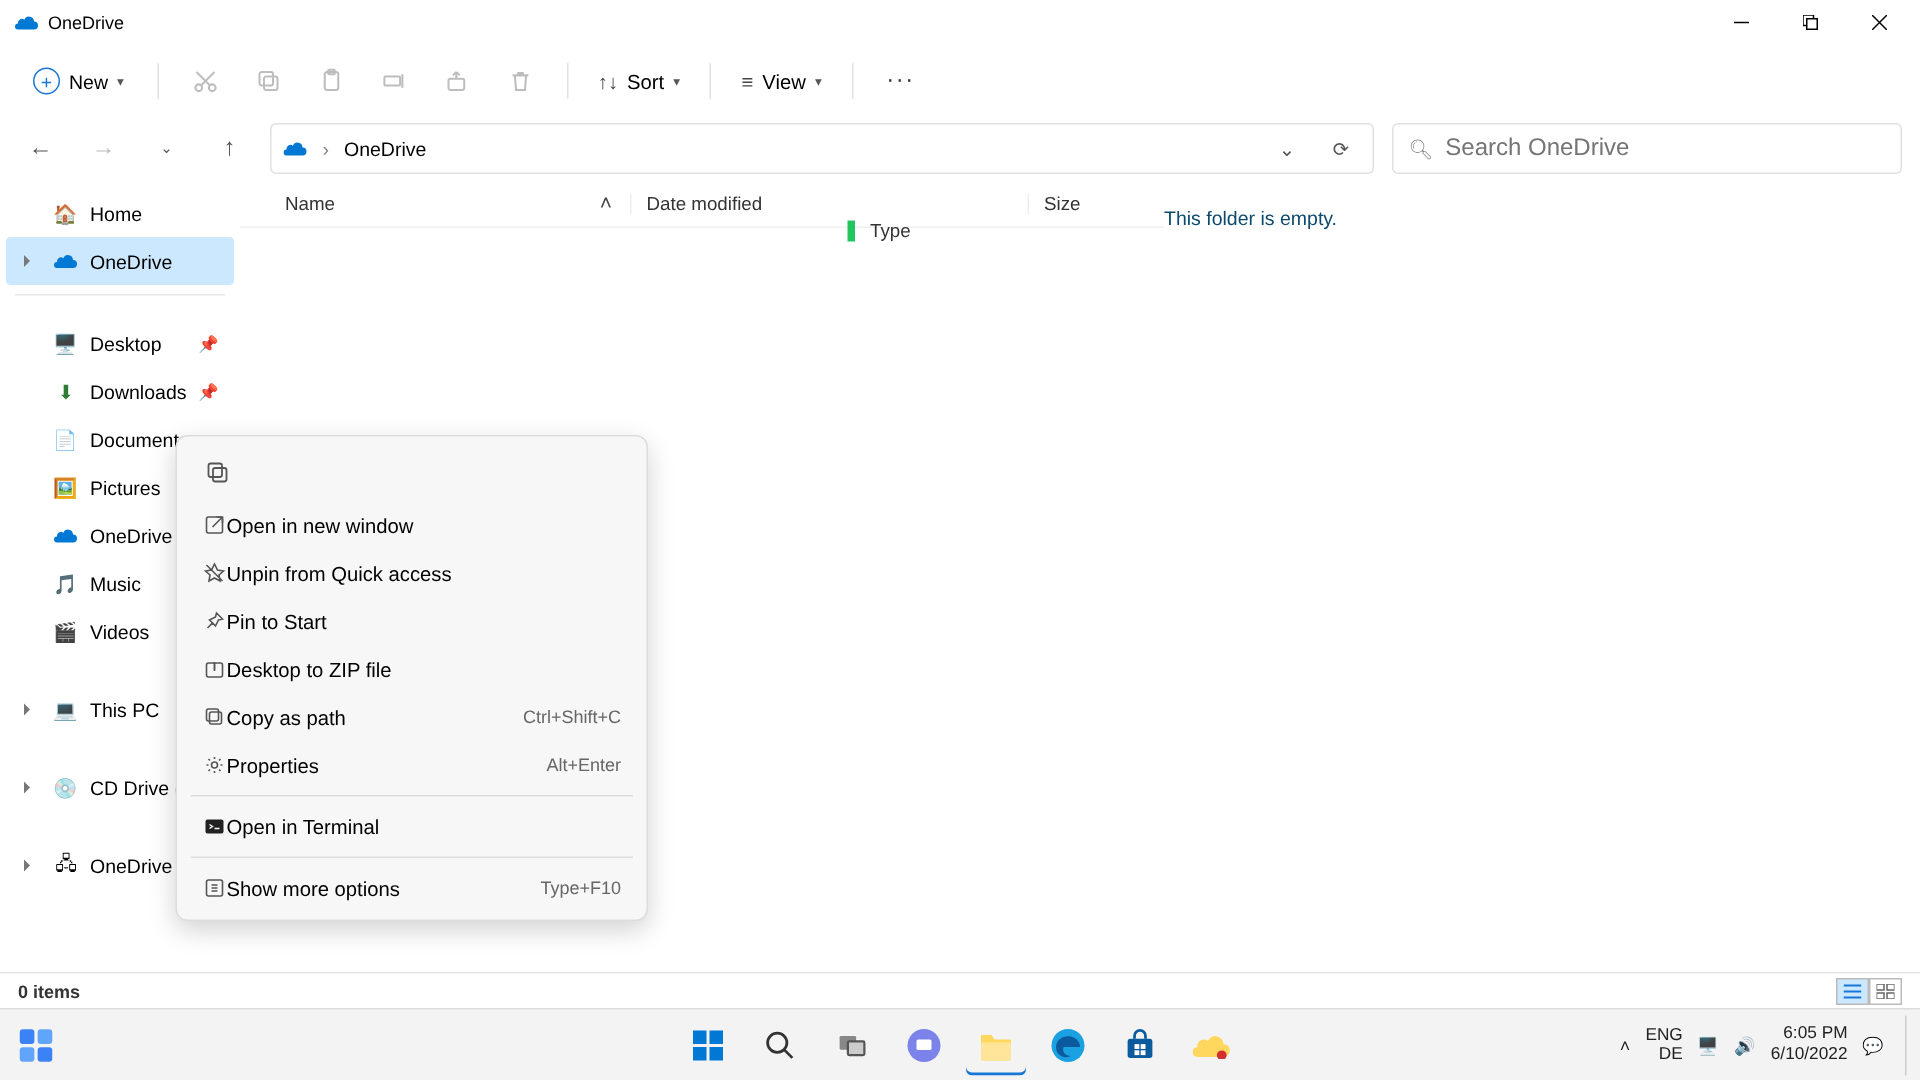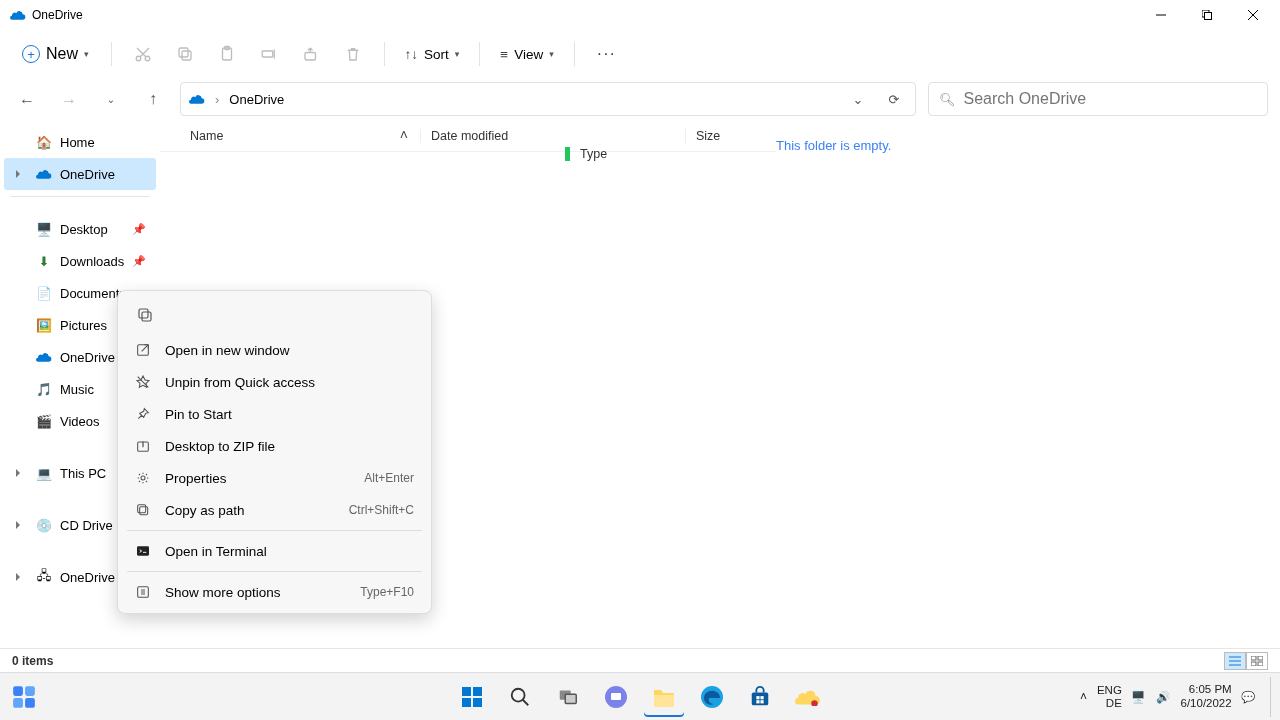--- a/index.html
+++ b/index.html
@@ -10,21 +10,21 @@
 .titlebar .cloud-icon { width: 16px; height: 16px; margin-left: 6px; margin-right: 6px; }
 .titlebar .title { font-size: 12px; color: #000; }
 .titlebar .spacer { flex: 1; }
 .winbtn { width: 46px; height: 30px; display: flex; align-items: center; justify-content: center; }
 .winbtn svg { width: 10px; height: 10px; }
 
 
 .toolbar { height: 48px; display: flex; align-items: center; padding: 0 12px; gap: 4px; }
 .new-btn { display: flex; align-items: center; gap: 6px; height: 34px; padding: 0 10px; border-radius: 4px; }
 .new-btn .plus-circle { width: 18px; height: 18px; border: 1.3px solid #1976d2; border-radius: 50%; display: flex; align-items: center; justify-content: center; color: #1976d2; font-size: 13px; line-height: 1; }
-.new-btn .lbl { font-size: 16px; color: #000; }
+.new-btn .lbl { font-size: 13px; color: #000; }
 .new-btn .chev { font-size: 9px; color: #555; }
 .tsep { width: 1px; height: 24px; background: #e3e3e3; margin: 0 8px; }
 .tool-icon { width: 38px; height: 34px; display: flex; align-items: center; justify-content: center; color: #bdbdbd; }
 .tool-icon svg { width: 18px; height: 18px; }
 .sort-btn, .view-btn { display: flex; align-items: center; gap: 6px; padding: 0 8px; height: 34px; font-size: 13.5px; color: #000; }
 .sort-btn .pre, .view-btn .pre { color: #444; }
 .dots { font-size: 16px; letter-spacing: 1px; padding: 0 10px; color: #333; }
 
 
 .navrow { height: 42px; display: flex; align-items: center; padding: 0 12px; gap: 12px; }
@@ -51,27 +51,27 @@
 
 .content { flex: 1; display: flex; }
 .colheaders { height: 32px; display: flex; align-items: center; font-size: 12.5px; color: #333; border-bottom: 1px solid #f0f0f0; }
 .colheaders .col { padding-left: 10px; position: relative; }
 .colheaders .col.sorted::after { content: '˄'; position: absolute; right: 12px; top: -2px; font-size: 14px; color: #444; }
 .col.name { width: 260px; padding-left: 30px; }
 .col.date { width: 145px; border-left: 1px solid #eee; }
 .col.type { width: 120px; border-left: 5px solid #22c55e; margin-top: 36px; }
 .col.size { width: 80px; border-left: 1px solid #eee; }
 .col.tail { border-left: 1px solid #eee; flex:1; }
-.empty-msg { text-align: center; margin-top: 18px; font-size: 13px; color: #3b82f6; }
+.empty-msg { text-align: center; margin-top: 18px; font-size: 13px; color: #0c4a6e; }
 
 
 .ctxmenu { position: absolute; left: 117px; top: 290px; width: 315px; background: #f7f7f7; border: 1px solid #ddd; border-radius: 8px; box-shadow: 0 6px 18px rgba(0,0,0,0.18); padding: 5px; z-index: 100; }
 .ctx-icons-row { display: flex; padding: 3px 6px 3px 6px; gap: 12px; }
 .ctx-icon-btn { width: 32px; height: 32px; display: flex; align-items: center; justify-content: center; color: #555; border-radius:4px; }
-.ctx-item { height: 32px; display: flex; align-items: center; padding: 0 12px; font-size: 13.5px; color: #000; border-radius: 4px; gap: 14px; }
+.ctx-item { height: 32px; display: flex; align-items: center; padding: 0 12px; font-size: 13.5px; color: #000; border-radius: 4px; }
 .ctx-item .ci-icon { width: 16px; height: 16px; display: flex; align-items: center; justify-content: center; color: #555; }
 .ctx-item .ci-label { flex: 1; }
 .ctx-item .ci-shortcut { font-size: 12px; color: #666; }
 .ctx-sep { height: 1px; background: #ddd; margin: 4px 4px; }
 
 
 .statusbar { position: absolute; bottom: 48px; left: 0; right: 0; height: 24px; border-top: 1px solid #e6e6e6; display: flex; align-items: center; padding: 0 12px; font-size: 12px; color: #333; font-weight: bold; }
 .statusbar .spacer { flex: 1; }
 .viewtoggle { display: flex; gap: 0; }
 .viewtoggle .vt { width: 22px; height: 18px; border: 1px solid #bbb; display:flex; align-items:center; justify-content:center; }
@@ -318,36 +318,36 @@
         <svg viewBox="0 0 24 24" width="16" height="16" fill="none" stroke="currentColor" stroke-width="1.6">
           <rect x="4" y="6" width="16" height="14" rx="2"></rect>
           <path d="M12 6v8m-1-8h2m-2 2h2m-2 2h2m-2 2h2"></path>
         </svg>
       </span>
     <span class="ci-label">Desktop to ZIP file</span>
   </div>
   <div class="ctx-item">
     <span class="ci-icon">
         <svg viewBox="0 0 24 24" width="16" height="16" fill="none" stroke="currentColor" stroke-width="1.6">
+          <rect x="7" y="7" width="12" height="12" rx="2"></rect>
+          <rect x="4" y="4" width="12" height="12" rx="2"></rect>
+        </svg>
+      </span>
+    <span class="ci-label">Copy as path</span>
+    <span class="ci-shortcut">Ctrl+Shift+C</span>
+  </div>
+  <div class="ctx-item">
+    <span class="ci-icon">
+        <svg viewBox="0 0 24 24" width="16" height="16" fill="none" stroke="currentColor" stroke-width="1.6">
           <circle cx="12" cy="12" r="3"></circle>
           <path d="M4 12h2m12 0h2M12 4v2m0 12v2M6 6l1.5 1.5M16.5 16.5L18 18M6 18l1.5-1.5M16.5 7.5L18 6"></path>
         </svg>
       </span>
     <span class="ci-label">Properties</span>
     <span class="ci-shortcut">Alt+Enter</span>
-  </div>
-  <div class="ctx-item">
-    <span class="ci-icon">
-        <svg viewBox="0 0 24 24" width="16" height="16" fill="none" stroke="currentColor" stroke-width="1.6">
-          <rect x="7" y="7" width="12" height="12" rx="2"></rect>
-          <rect x="4" y="4" width="12" height="12" rx="2"></rect>
-        </svg>
-      </span>
-    <span class="ci-label">Copy as path</span>
-    <span class="ci-shortcut">Ctrl+Shift+C</span>
   </div>
   <div class="ctx-sep"></div>
   <div class="ctx-item">
     <span class="ci-icon">
         <svg viewBox="0 0 24 24" width="16" height="16">
           <rect x="3" y="5" width="18" height="14" rx="2" fill="#222"></rect>
           <path d="M7 10l3 2-3 2M12 14h5" stroke="#fff" stroke-width="1.4" fill="none"></path>
         </svg>
       </span>
     <span class="ci-label">Open in Terminal</span>

